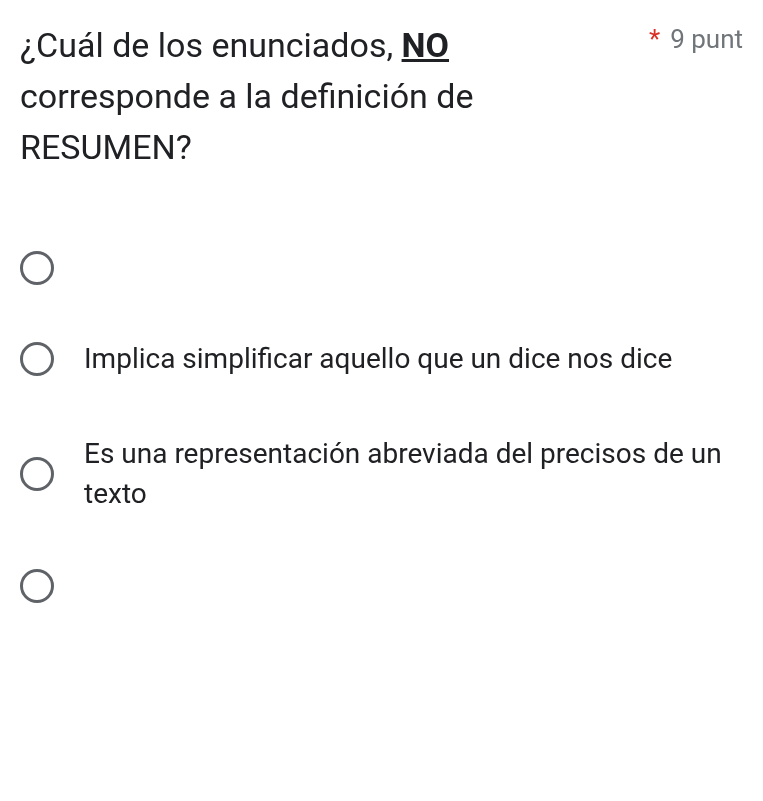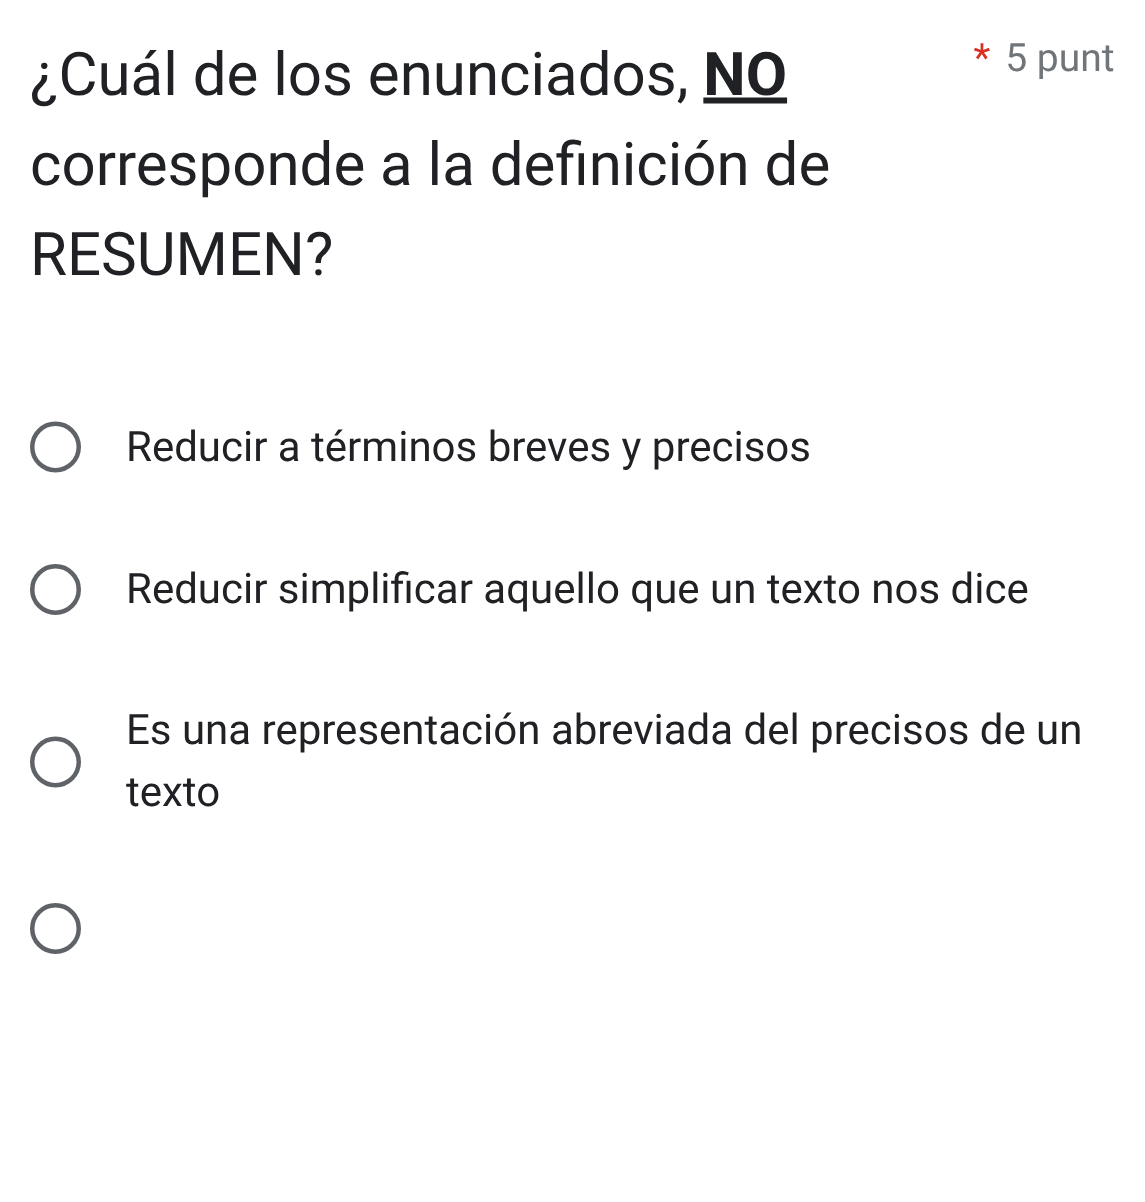--- a/index.html
+++ b/index.html
@@ -19,21 +19,21 @@
       width: 100%;
     }
     .question-header {
       display: flex;
       align-items: flex-start;
       justify-content: space-between;
       margin-bottom: 60px;
     }
     .question-text {
       color: #202124;
-      font-size: 40px;
+      font-size: 34px;
       line-height: 1.5;
       font-weight: 400;
       flex: 1;
       margin-right: 10px;
     }
     .question-text .underline-bold {
       font-weight: 700;
       text-decoration: underline;
     }
     .points-area {
@@ -83,32 +83,31 @@
 </head>
 <body>
 
 <div class="question-container">
   <div class="question-header">
     <div class="question-text">
       <span>¿Cuál de los enunciados, </span><span class="underline-bold">NO</span><span> corresponde a la definición de RESUMEN?</span>
     </div>
     <div class="points-area">
       <span class="required-asterisk">*</span>
-      <span class="points-label">5 punt</span>
+      <span class="points-label">9 punt</span>
     </div>
   </div>
 
   <div class="options-list">
     <div class="option-row">
       <span class="radio-circle"></span>
-      <span class="option-text">Reducir a términos breves y precisos</span>
     </div>
     <div class="option-row">
       <span class="radio-circle"></span>
-      <span class="option-text">Reducir simplificar aquello que un texto nos dice</span>
+      <span class="option-text">Implica simplificar aquello que un dice nos dice</span>
     </div>
     <div class="option-row">
       <span class="radio-circle"></span>
       <span class="option-text">Es una representación abreviada del precisos de un texto</span>
     </div>
     <div class="option-row">
       <span class="radio-circle"></span>
     </div>
   </div>
 </div>

